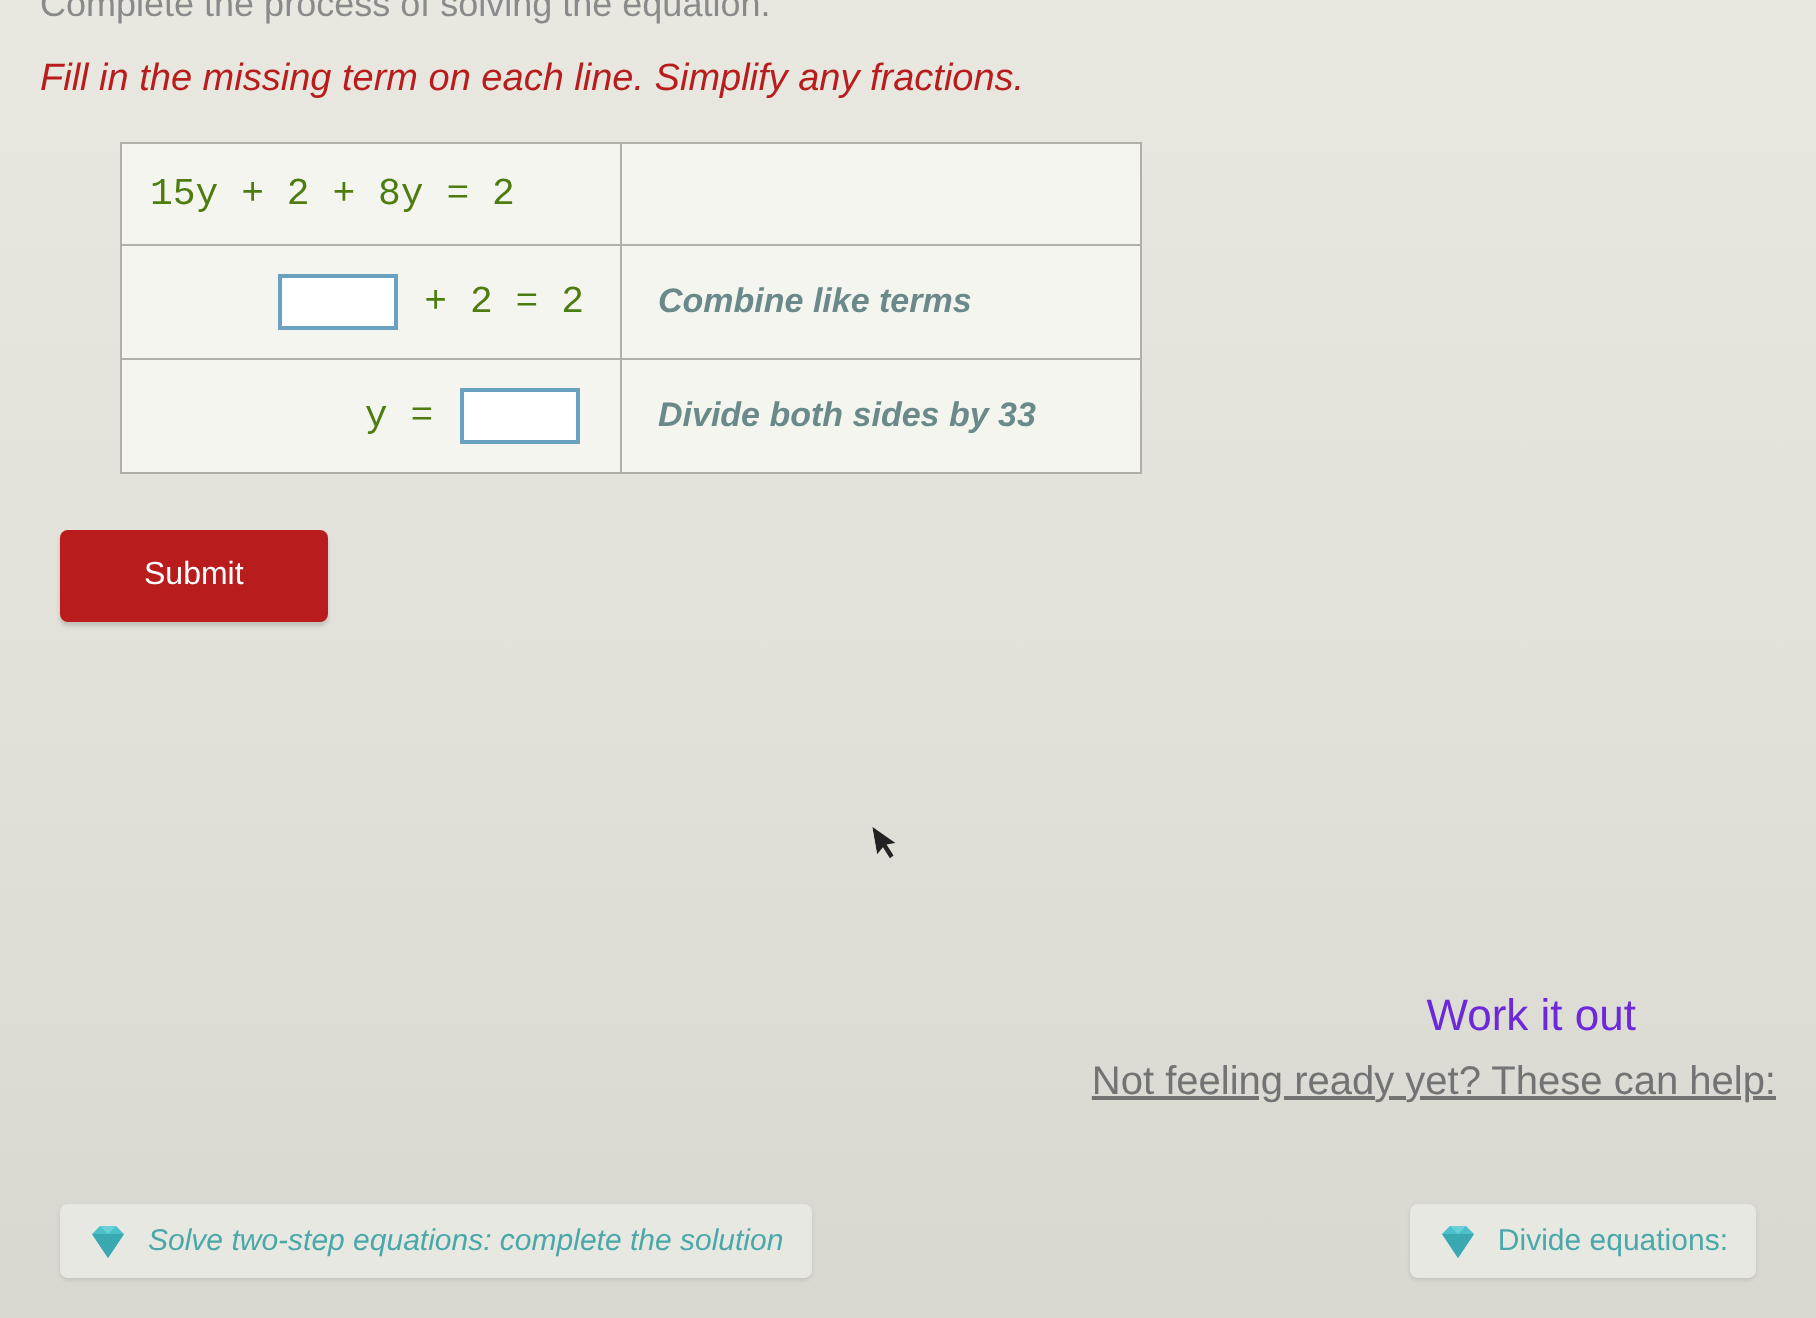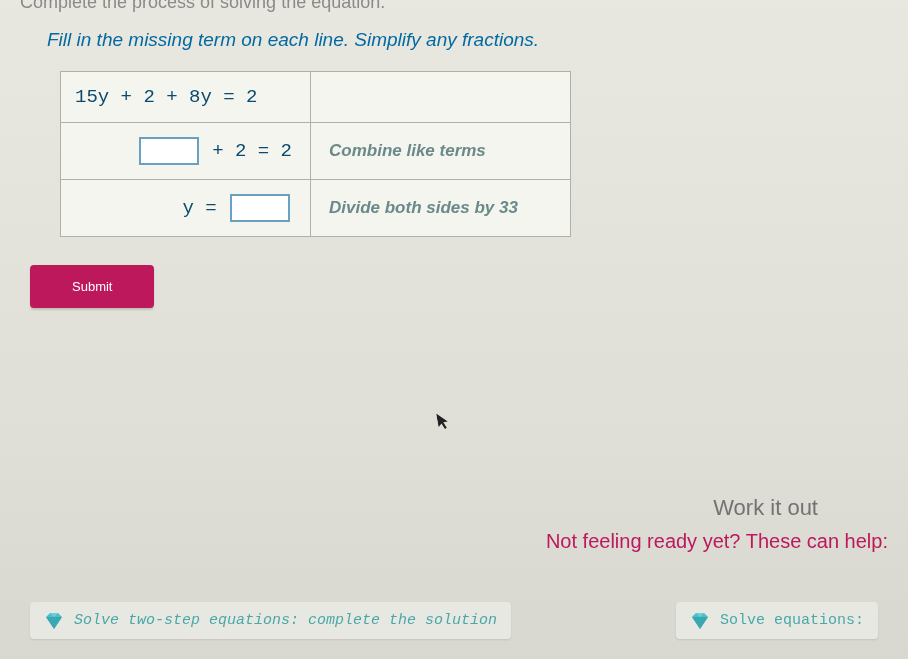--- a/index.html
+++ b/index.html
@@ -13,98 +13,98 @@
       color: #4a4a4a;
     }
     .top-title {
       color: #8a8a8a;
       font-size: 18px;
       padding: 0 20px;
       margin-top: -8px;
       font-weight: 500;
     }
     .instruction {
-      color: #0369a1;
+      color: #b91c1c;
       font-size: 19px;
       font-style: italic;
-      padding: 16px 20px 20px 36px;
-      margin-left: 11px;
+      padding: 16px 20px 20px 20px;
     }
     .table-wrap {
       margin-left: 60px;
     }
     table.equation-table {
       border-collapse: collapse;
       background: #f5f5f0;
     }
     table.equation-table td {
       border: 1px solid #b0b0a8;
       padding: 14px 18px;
       font-size: 18px;
       color: #5a5a5a;
       vertical-align: middle;
     }
     table.equation-table td.left-col {
       text-align: right;
       min-width: 250px;
       font-family: 'Courier New', monospace;
       font-size: 19px;
-      color: #0c4a6e;
+      color: #4d7c0f;
     }
     table.equation-table td.right-col {
       min-width: 260px;
       font-style: italic;
       color: #6a8a8a;
       font-size: 17px;
       font-weight: bold;
     }
     .first-row-left { text-align: left !important; padding-left: 14px !important; }
     .blank-input {
       display: inline-block;
       width: 60px;
       height: 28px;
       border: 2px solid #6aa0c0;
       background: #ffffff;
       vertical-align: middle;
       margin: 0 2px;
     }
     .submit-btn {
       margin: 28px 0 0 30px;
-      background: #be185d;
+      background: #b91c1c;
       color: #ffffff;
       border: none;
       border-radius: 4px;
       padding: 14px 42px;
-      font-size: 13px;
+      font-size: 16px;
       font-weight: 500;
       cursor: pointer;
       box-shadow: 0 2px 2px rgba(0,0,0,0.15);
     }
     .cursor-icon {
       position: absolute;
       left: 438px;
       top: 412px;
       font-size: 18px;
       color: #222;
       transform: rotate(-10deg);
     }
     .work-it-out {
       position: absolute;
       right: 90px;
       top: 495px;
-      color: #737373;
+      color: #6d28d9;
       font-size: 22px;
       font-weight: 500;
     }
     .not-ready {
       position: absolute;
       right: 20px;
       top: 530px;
-      color: #be185d;
+      color: #737373;
       font-size: 20px;
+      text-decoration: underline;
     }
     .bottom-row {
       position: absolute;
       left: 0;
       right: 0;
       bottom: 20px;
       padding: 0 30px;
       display: flex;
       justify-content: space-between;
       align-items: center;
@@ -120,21 +120,20 @@
       box-shadow: 0 1px 2px rgba(0,0,0,0.1);
     }
     .help-link .gem {
       width: 20px;
       height: 16px;
     }
     .help-link .txt {
       color: #4aa8a8;
       font-size: 15px;
       font-style: italic;
-      font-family: Liberation Mono, monospace;
     }
     .help-link.right .txt { font-style: normal; }
   </style>
 </head>
 <body>
 
 
 
 <div class="top-title">Complete the process of solving the equation.</div>
 
@@ -182,18 +181,18 @@
       <path d="M6 0 L10 4 L14 0 Z" fill="#6ad0d8"></path>
     </svg>
     <span class="txt">Solve two-step equations: complete the solution</span>
   </div>
   <div class="help-link right">
     <svg class="gem" viewBox="0 0 20 16">
       <path d="M2 4 L6 0 L14 0 L18 4 L10 16 Z" fill="#4ac0c8"></path>
       <path d="M2 4 L18 4 L10 16 Z" fill="#3aa8b0"></path>
       <path d="M6 0 L10 4 L14 0 Z" fill="#6ad0d8"></path>
     </svg>
-    <span class="txt">Solve equations:</span>
+    <span class="txt">Divide equations:</span>
   </div>
 </div>
 
 
 
 
 </body></html>

